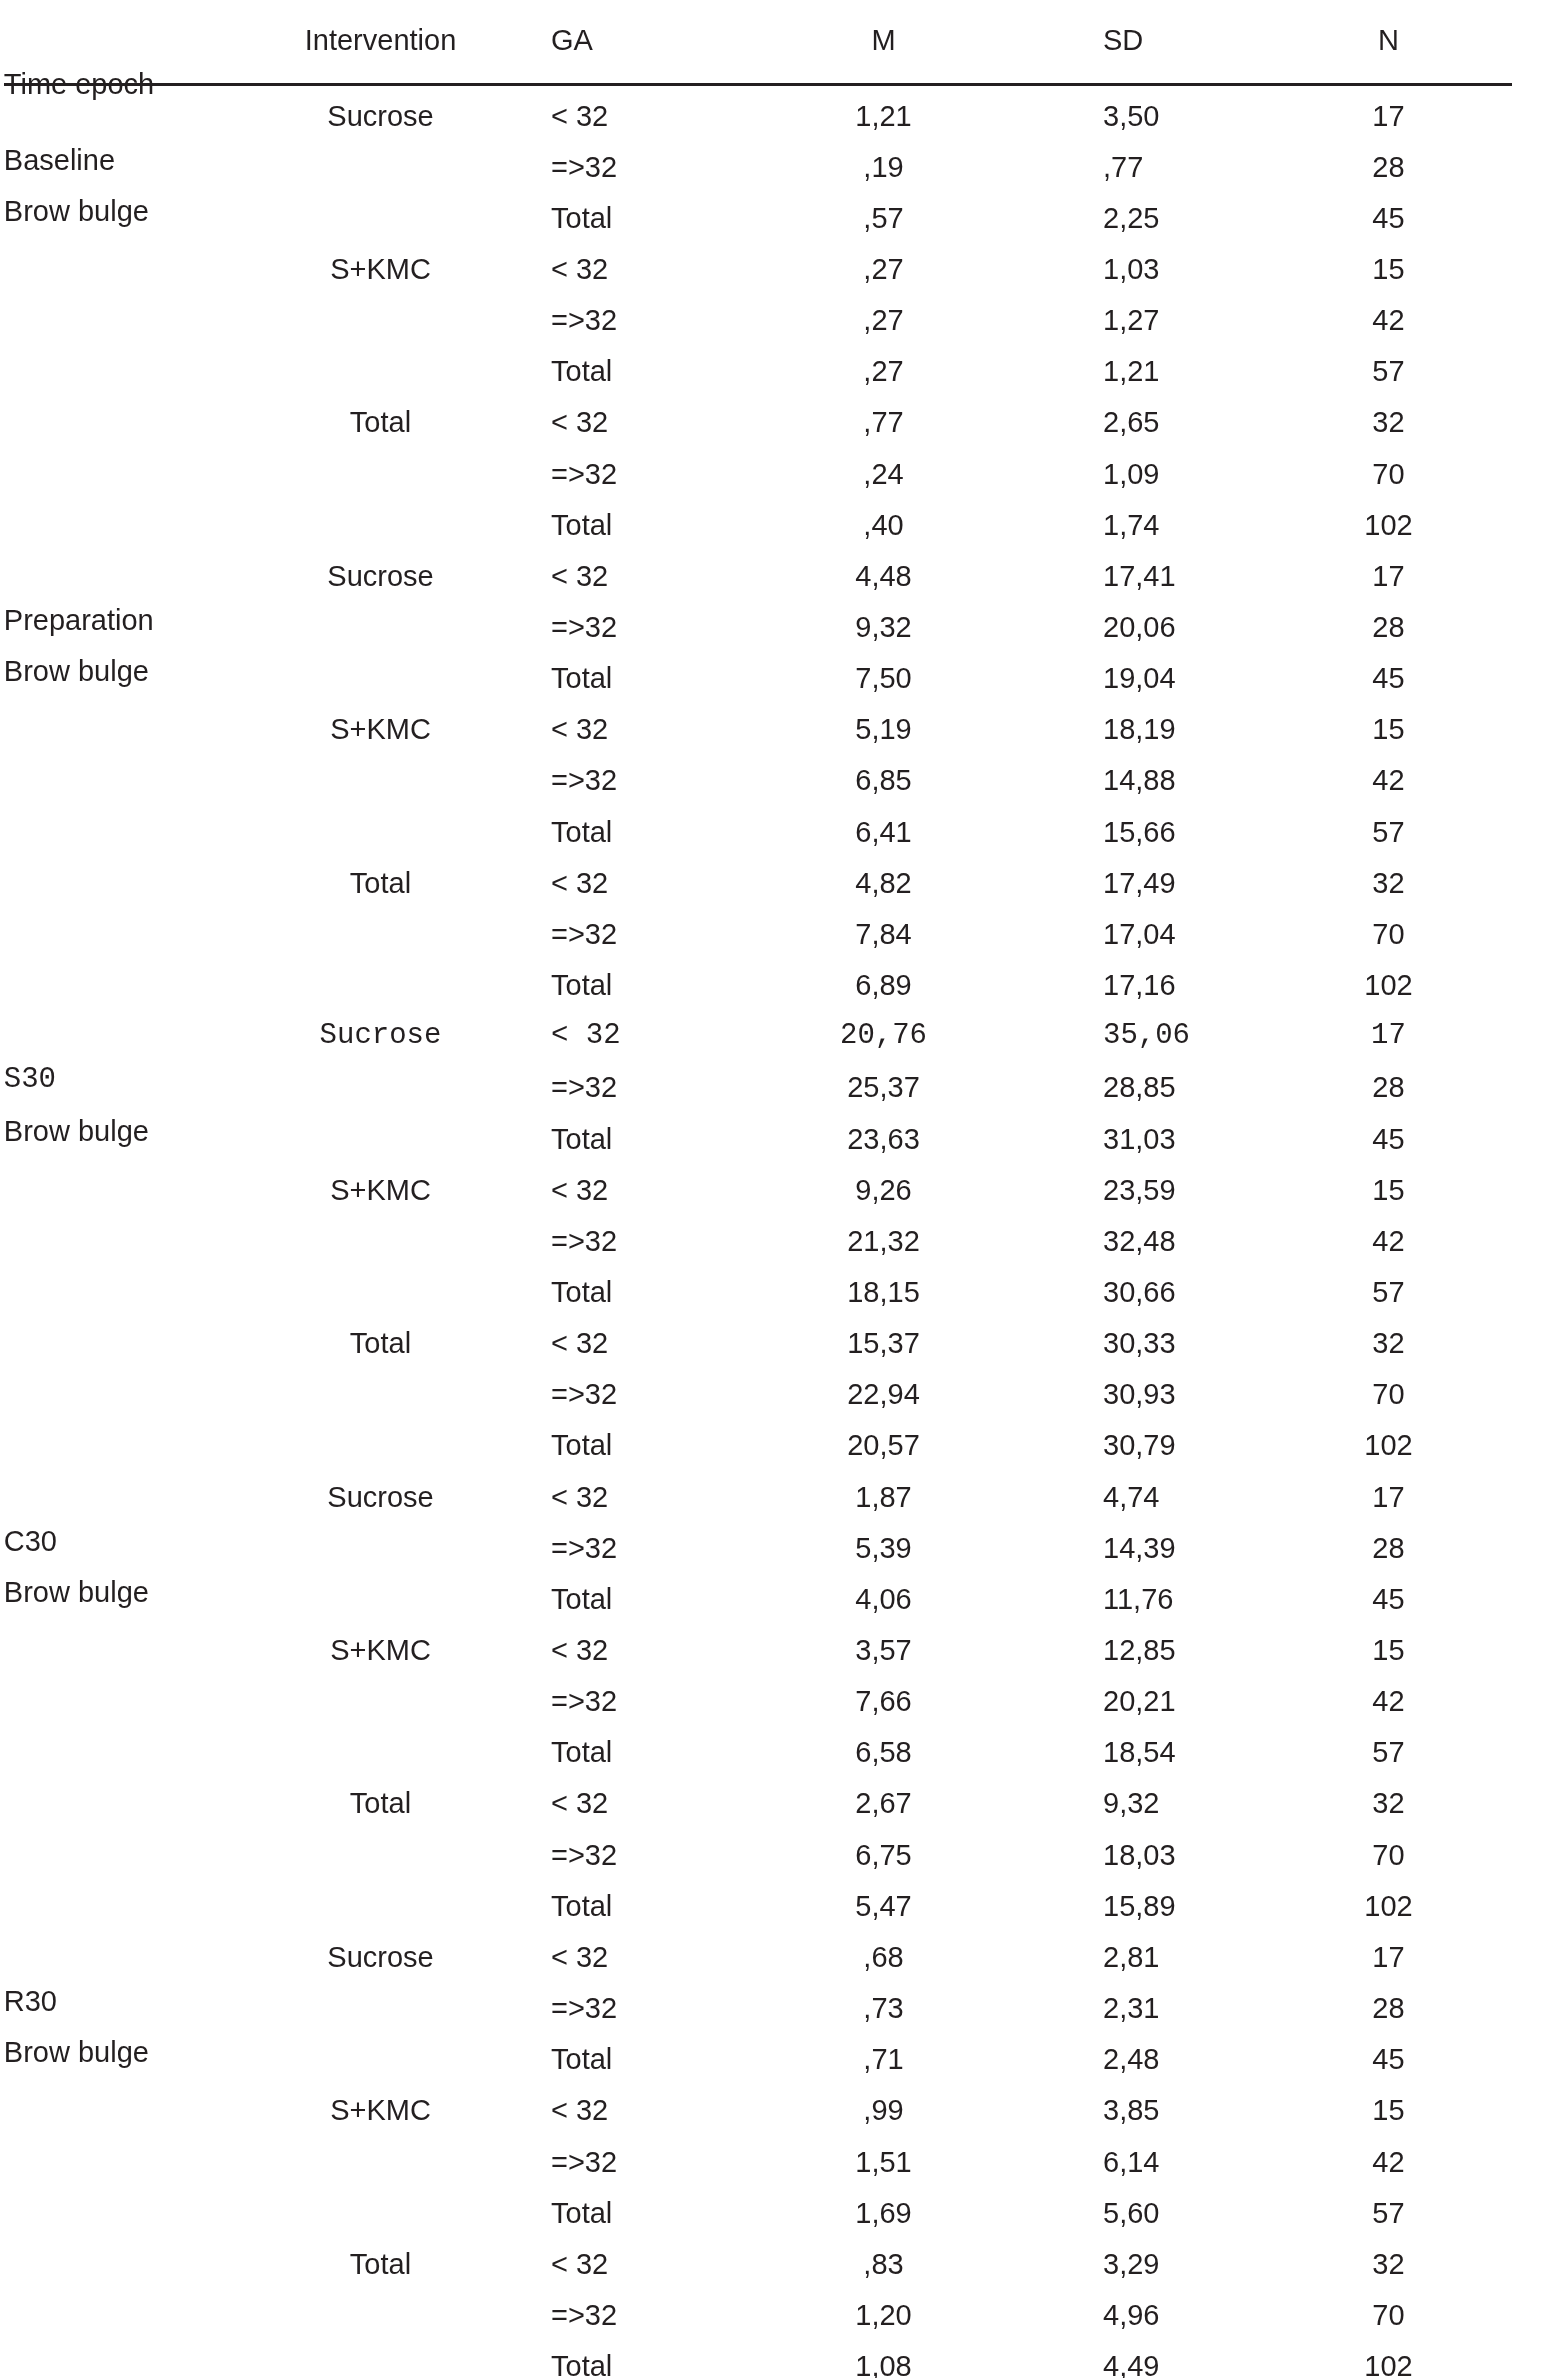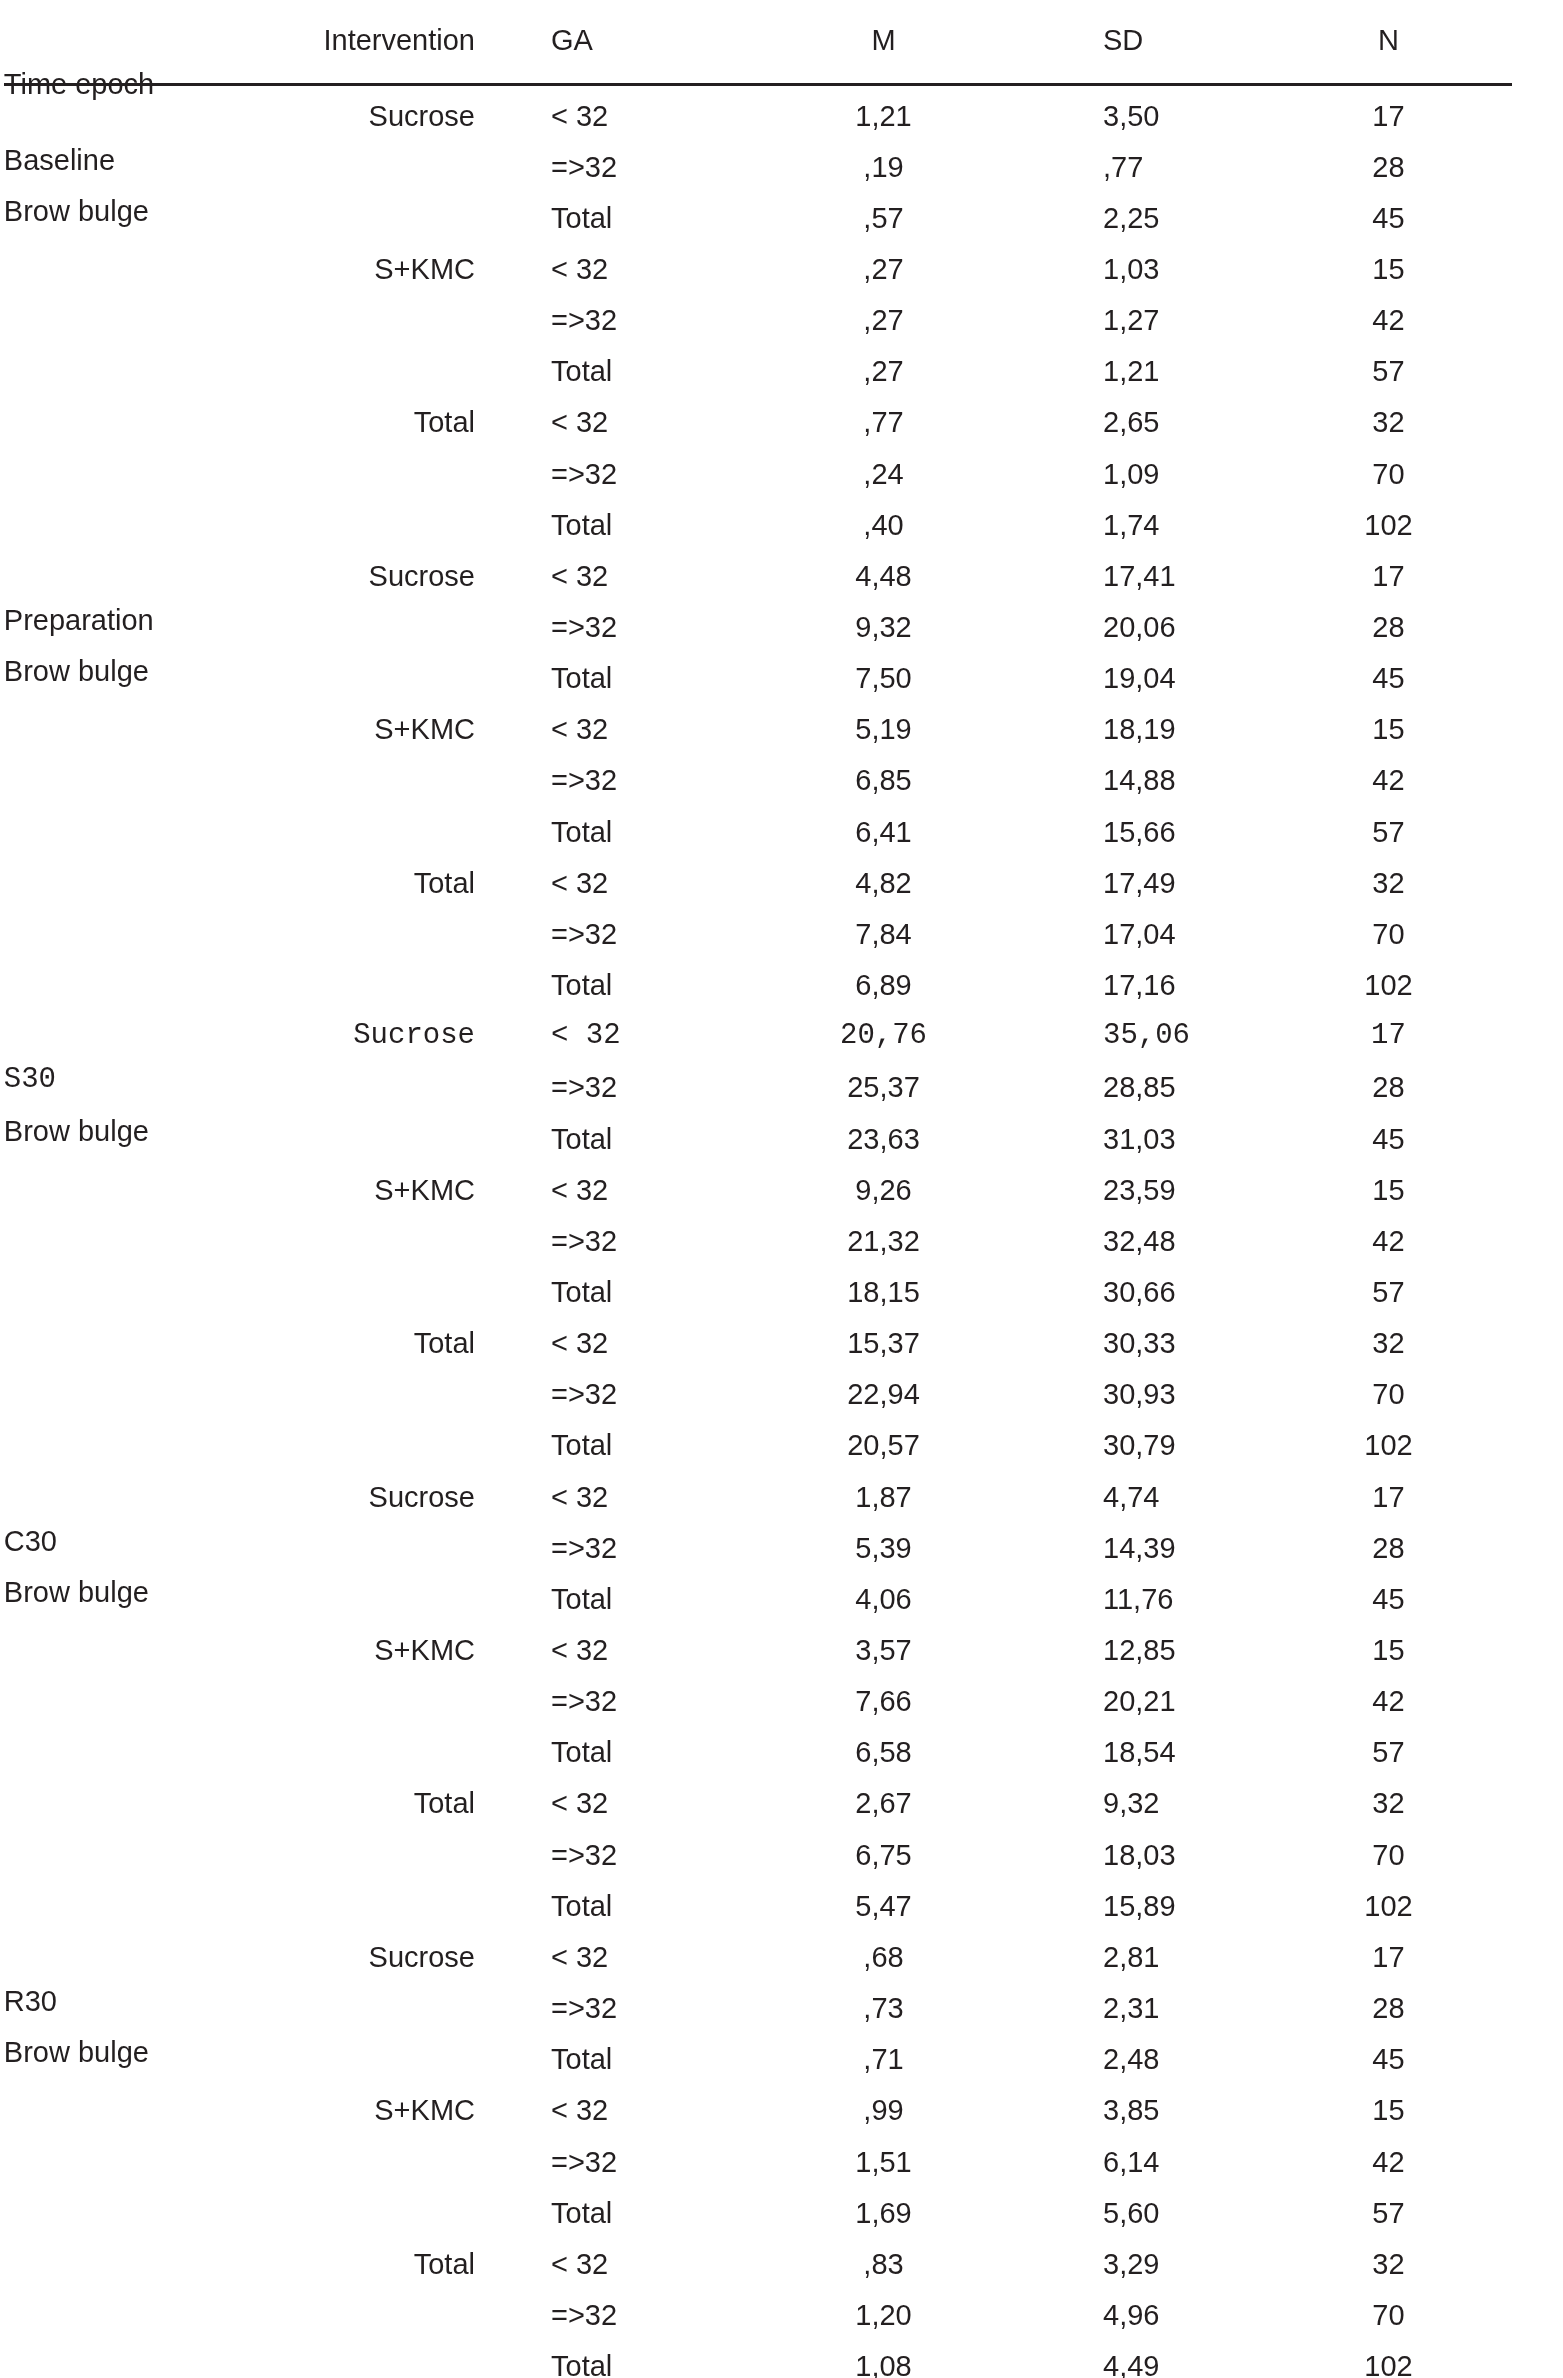--- a/index.html
+++ b/index.html
@@ -3,21 +3,21 @@
 <meta charset="utf-8">
 <style>
   html, body { margin:0; padding:0; background:#ffffff; }
   body { width:1563px; height:2378px; overflow:hidden; position:relative;
          font-family:"Liberation Sans", "DejaVu Sans", sans-serif; color:#231f20; }
   .tbl { position:absolute; left:0; top:0; width:1563px; }
   .hdr { position:absolute; left:0; top:21px; width:1563px; height:45px; font-size:29px; }
   .rule { position:absolute; left:3.8px; top:83px; width:1508px; height:2.8px; background:#231f20; }
   .cell { position:absolute; white-space:nowrap; font-size:29px; line-height:38px; }
   .c-epoch { left:3.8px; text-align:left;margin-top:44px; }
-  .c-int { left:286px; width:189px; text-align:right; }
+  .c-int { left:286px; width:189px; text-align:center; }
   .c-ga { left:551px; width:161px; text-align:left; }
   .c-m { left:803px; width:161px; text-align:center; }
   .c-sd { left:1103px; width:161px; text-align:left; }
   .c-n { left:1308px; width:161px; text-align:center; }
   .row { position:absolute; left:0; width:1534px; height:51px; }
 </style>
 </head>
 <body>
 
 <div class="tbl">

